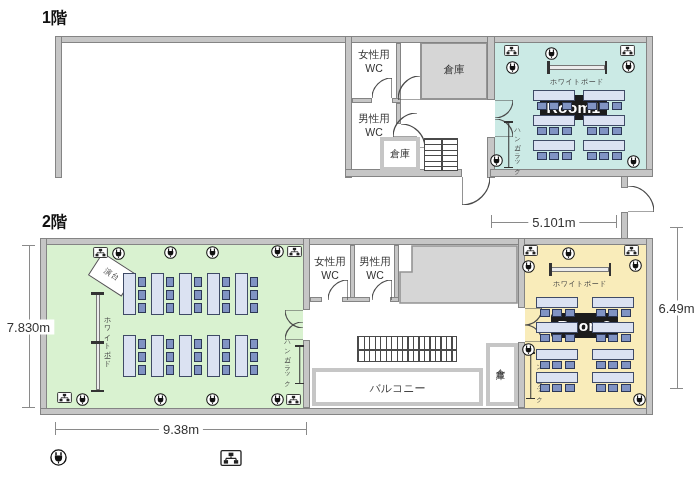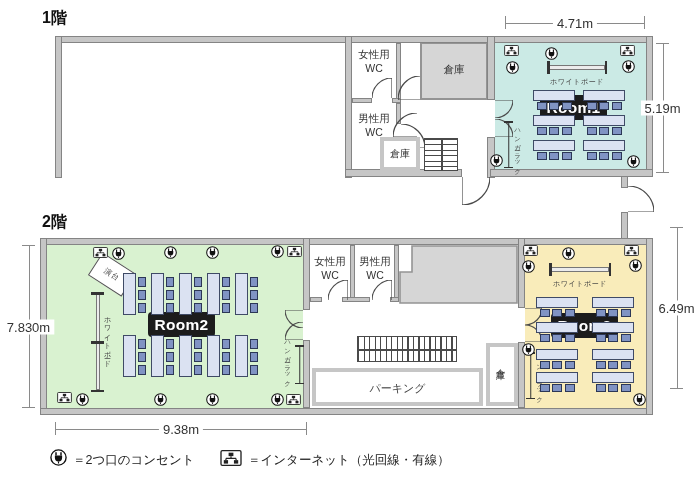--- a/index.html
+++ b/index.html
@@ -195,38 +195,31 @@
   <div class="lbl" style="left:350px;top:48px;width:48px;">女性用
 WC</div>
   <div class="lbl" style="left:350px;top:112px;width:48px;">男性用
 WC</div>
   <div class="lbl" style="left:420px;top:63px;width:68px;">倉庫</div>
   <div class="lbl" style="left:380px;top:147px;width:40px;font-size:10px;">倉庫</div>
   <div class="lbl" style="left:306px;top:255px;width:48px;">女性用
 WC</div>
   <div class="lbl" style="left:351px;top:255px;width:48px;">男性用
 WC</div>
-  <div class="lbl" style="left:330px;top:381px;width:135px;font-size:11px;color:#444;">パーキング</div>
+  <div class="lbl" style="left:330px;top:381px;width:135px;font-size:11px;color:#444;">バルコニー</div>
   <div class="vtext" style="left:496px;top:361px;font-size:9.5px;color:#333;">倉庫</div>
 
   <div class="chip" style="left:540px;top:95px;width:67px;height:25px;">Room1</div>
-  <div class="chip" style="left:148px;top:312px;width:67px;height:25px;">Room2</div>
   <div class="chip" style="left:551px;top:313px;width:67px;height:25px;">Room3</div>
 
-  <div class="dimh" style="left:505px;top:16px;width:140px;height:13px;">
+  <div class="dimh" style="left:491px;top:215px;width:126px;height:13px;">
     <span class="ln"></span>
       <span class="tk" style="left:0"></span>
       <span class="tk" style="right:0"></span>
-    <span class="dlab">4.71m</span>
-  </div>
-  <div class="dimv" style="left:656px;top:43px;width:13px;height:130px;">
-    <span class="ln"></span>
-      <span class="tk" style="top:0"></span>
-      <span class="tk" style="bottom:0"></span>
-    <span class="dlab">5.19m</span>
+    <span class="dlab">5.101m</span>
   </div>
   <div class="dimv" style="left:22px;top:245px;width:13px;height:163px;">
     <span class="ln"></span>
       <span class="tk" style="top:0"></span>
       <span class="tk" style="bottom:0"></span>
     <span class="dlab">7.830m</span>
   </div>
   <div class="dimv" style="left:670px;top:227px;width:13px;height:162px;">
     <span class="ln"></span>
       <span class="tk" style="top:0"></span>
@@ -241,31 +234,29 @@
   </div>
 
   <span class="ic lg out" id="legend-outlet-icon" style="left:50px;top:449px;">
       <svg viewBox="0 0 15 15">
         <circle cx="7.5" cy="7.5" r="6.7" fill="#fff" stroke="#111" stroke-width="1.2"></circle>
         <path d="M5.3,2.8 V5.8 M9.7,2.8 V5.8" stroke="#111" stroke-width="1.3" fill="none"></path>
         <path d="M4.3,5.8 h6.4 v2 a3.2,3.2 0 0 1 -6.4,0 z" fill="#111"></path>
         <path d="M7.5,11 v1.8" stroke="#111" stroke-width="1" fill="none"></path>
       </svg>
     </span>
-  <div class="legend-text" style="left:73px;top:452px;">＝2つ口のコンセント</div>
   <span class="ic lg net" id="legend-internet-icon" style="left:220px;top:450px;">
       <svg viewBox="0 0 16 12">
         <rect x="0.5" y="0.5" width="15" height="11" rx="1" fill="#fff" stroke="#222" stroke-width="1"></rect>
         <rect x="6.2" y="2" width="3.6" height="2.6" fill="#222"></rect>
         <path d="M8,4.6 V6.3 M4.2,6.3 H11.8 M4.2,6.3 V7.6 M11.8,6.3 V7.6" stroke="#222" stroke-width="0.9" fill="none"></path>
         <rect x="2.6" y="7.6" width="3.2" height="2.6" fill="#222"></rect>
         <rect x="10.2" y="7.6" width="3.2" height="2.6" fill="#222"></rect>
       </svg>
     </span>
-  <div class="legend-text" style="left:248px;top:452px;">＝インターネット（光回線・有線）</div>
 
   <div id="gen-layer">
       <div class="table" style="left: 533px; top: 90px; width: 42px; height: 11px;"></div>
       <div class="chair" style="left: 536.5px; top: 102px; width: 10px; height: 8px;"></div>
       <div class="chair" style="left: 549.3px; top: 102px; width: 10px; height: 8px;"></div>
       <div class="chair" style="left: 562.1px; top: 102px; width: 10px; height: 8px;"></div>
       <div class="table" style="left: 583px; top: 90px; width: 42px; height: 11px;"></div>
       <div class="chair" style="left: 586.5px; top: 102px; width: 10px; height: 8px;"></div>
       <div class="chair" style="left: 599.3px; top: 102px; width: 10px; height: 8px;"></div>
       <div class="chair" style="left: 612.1px; top: 102px; width: 10px; height: 8px;"></div>

